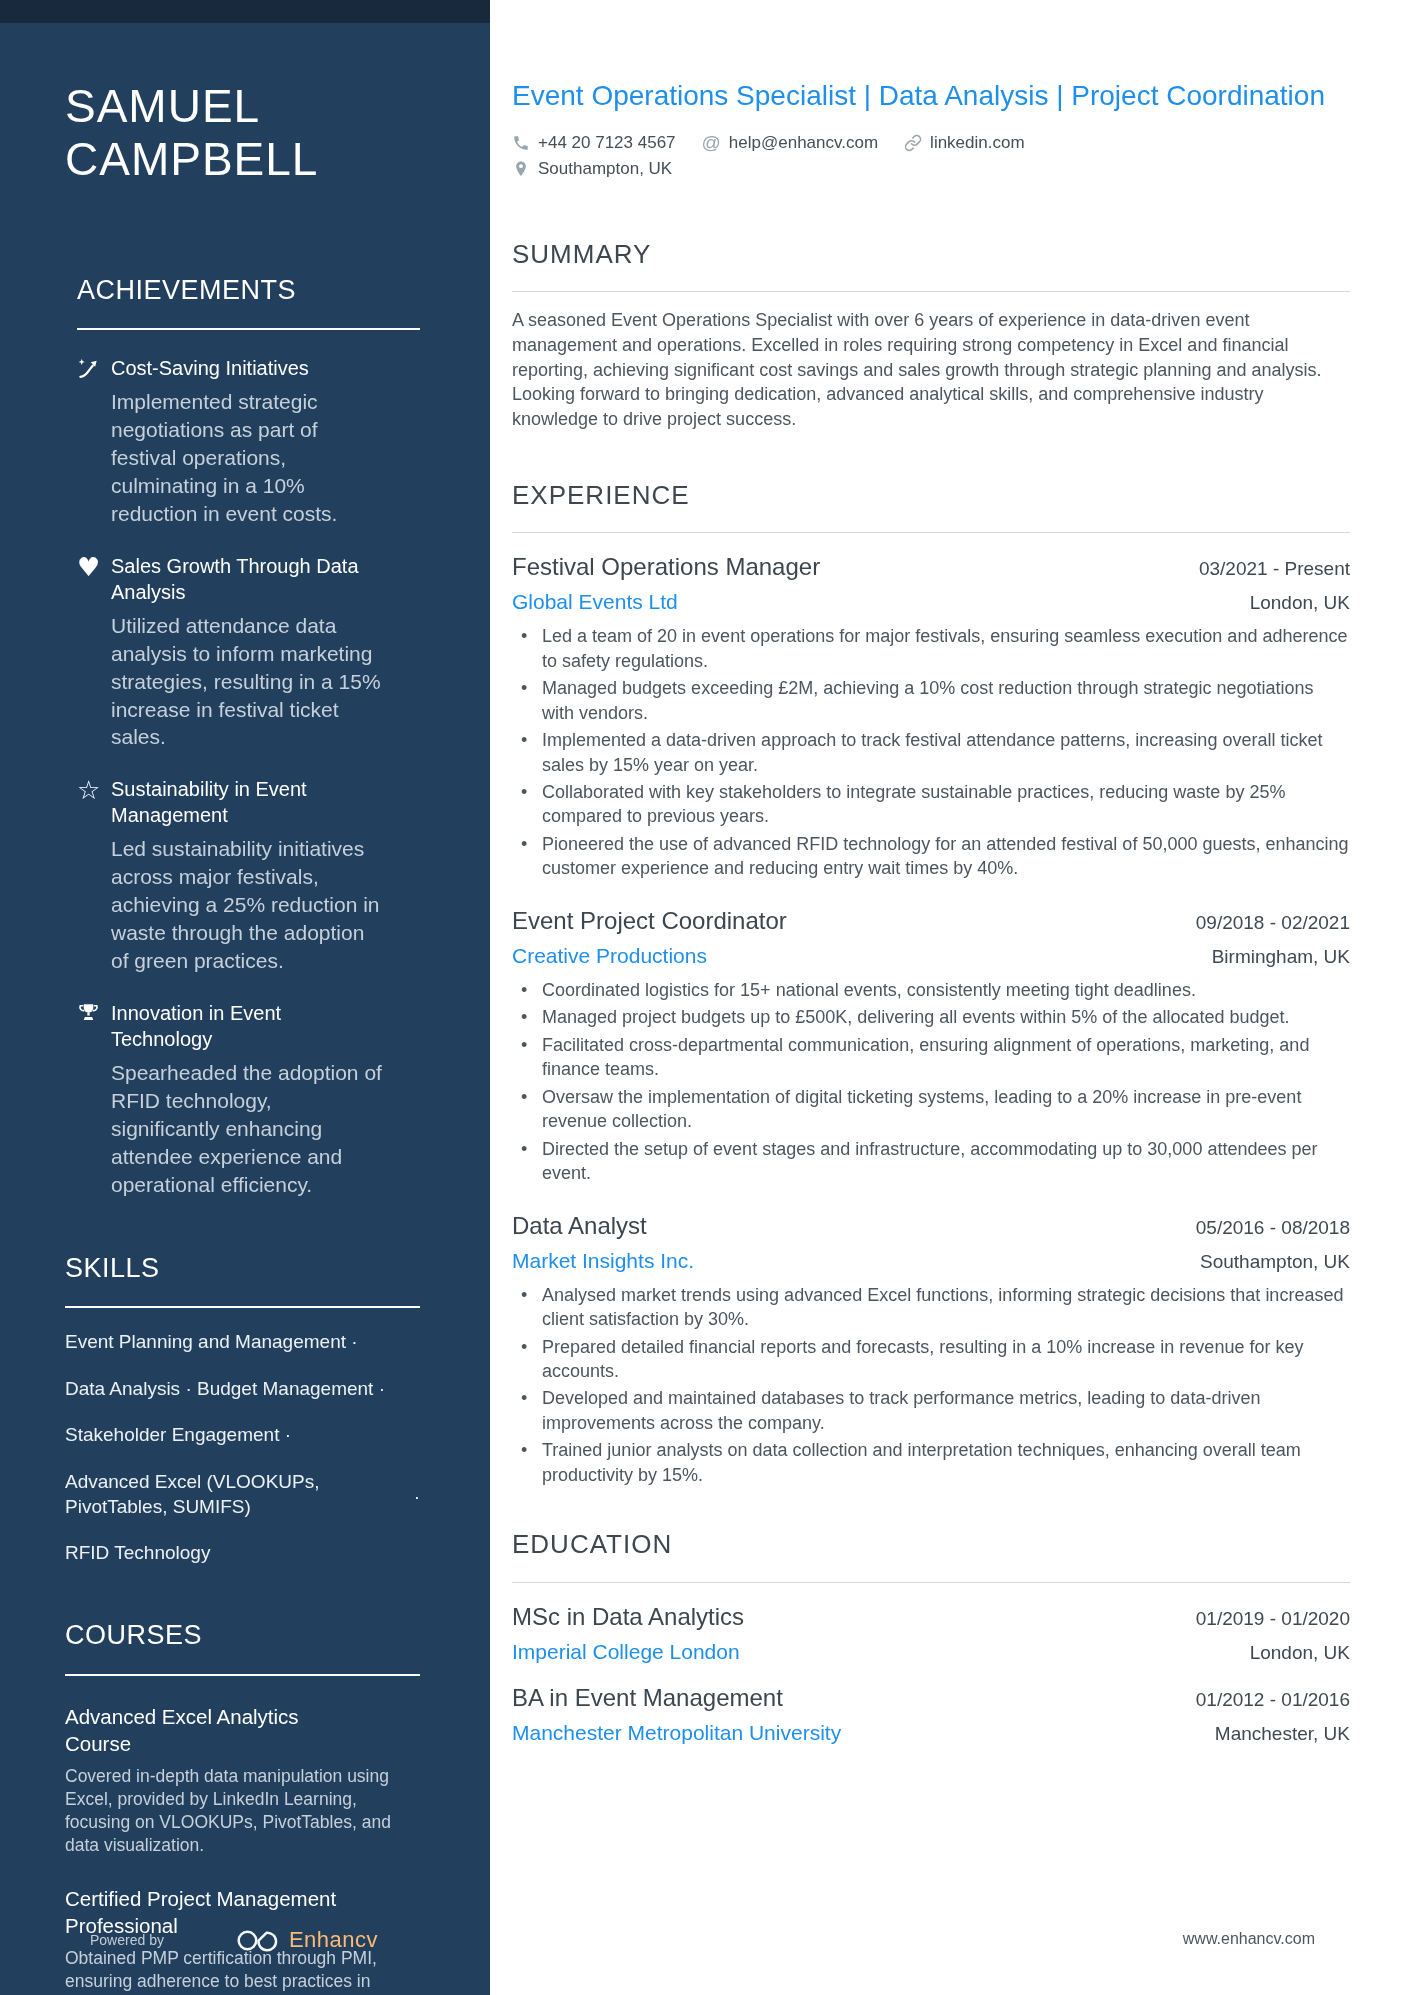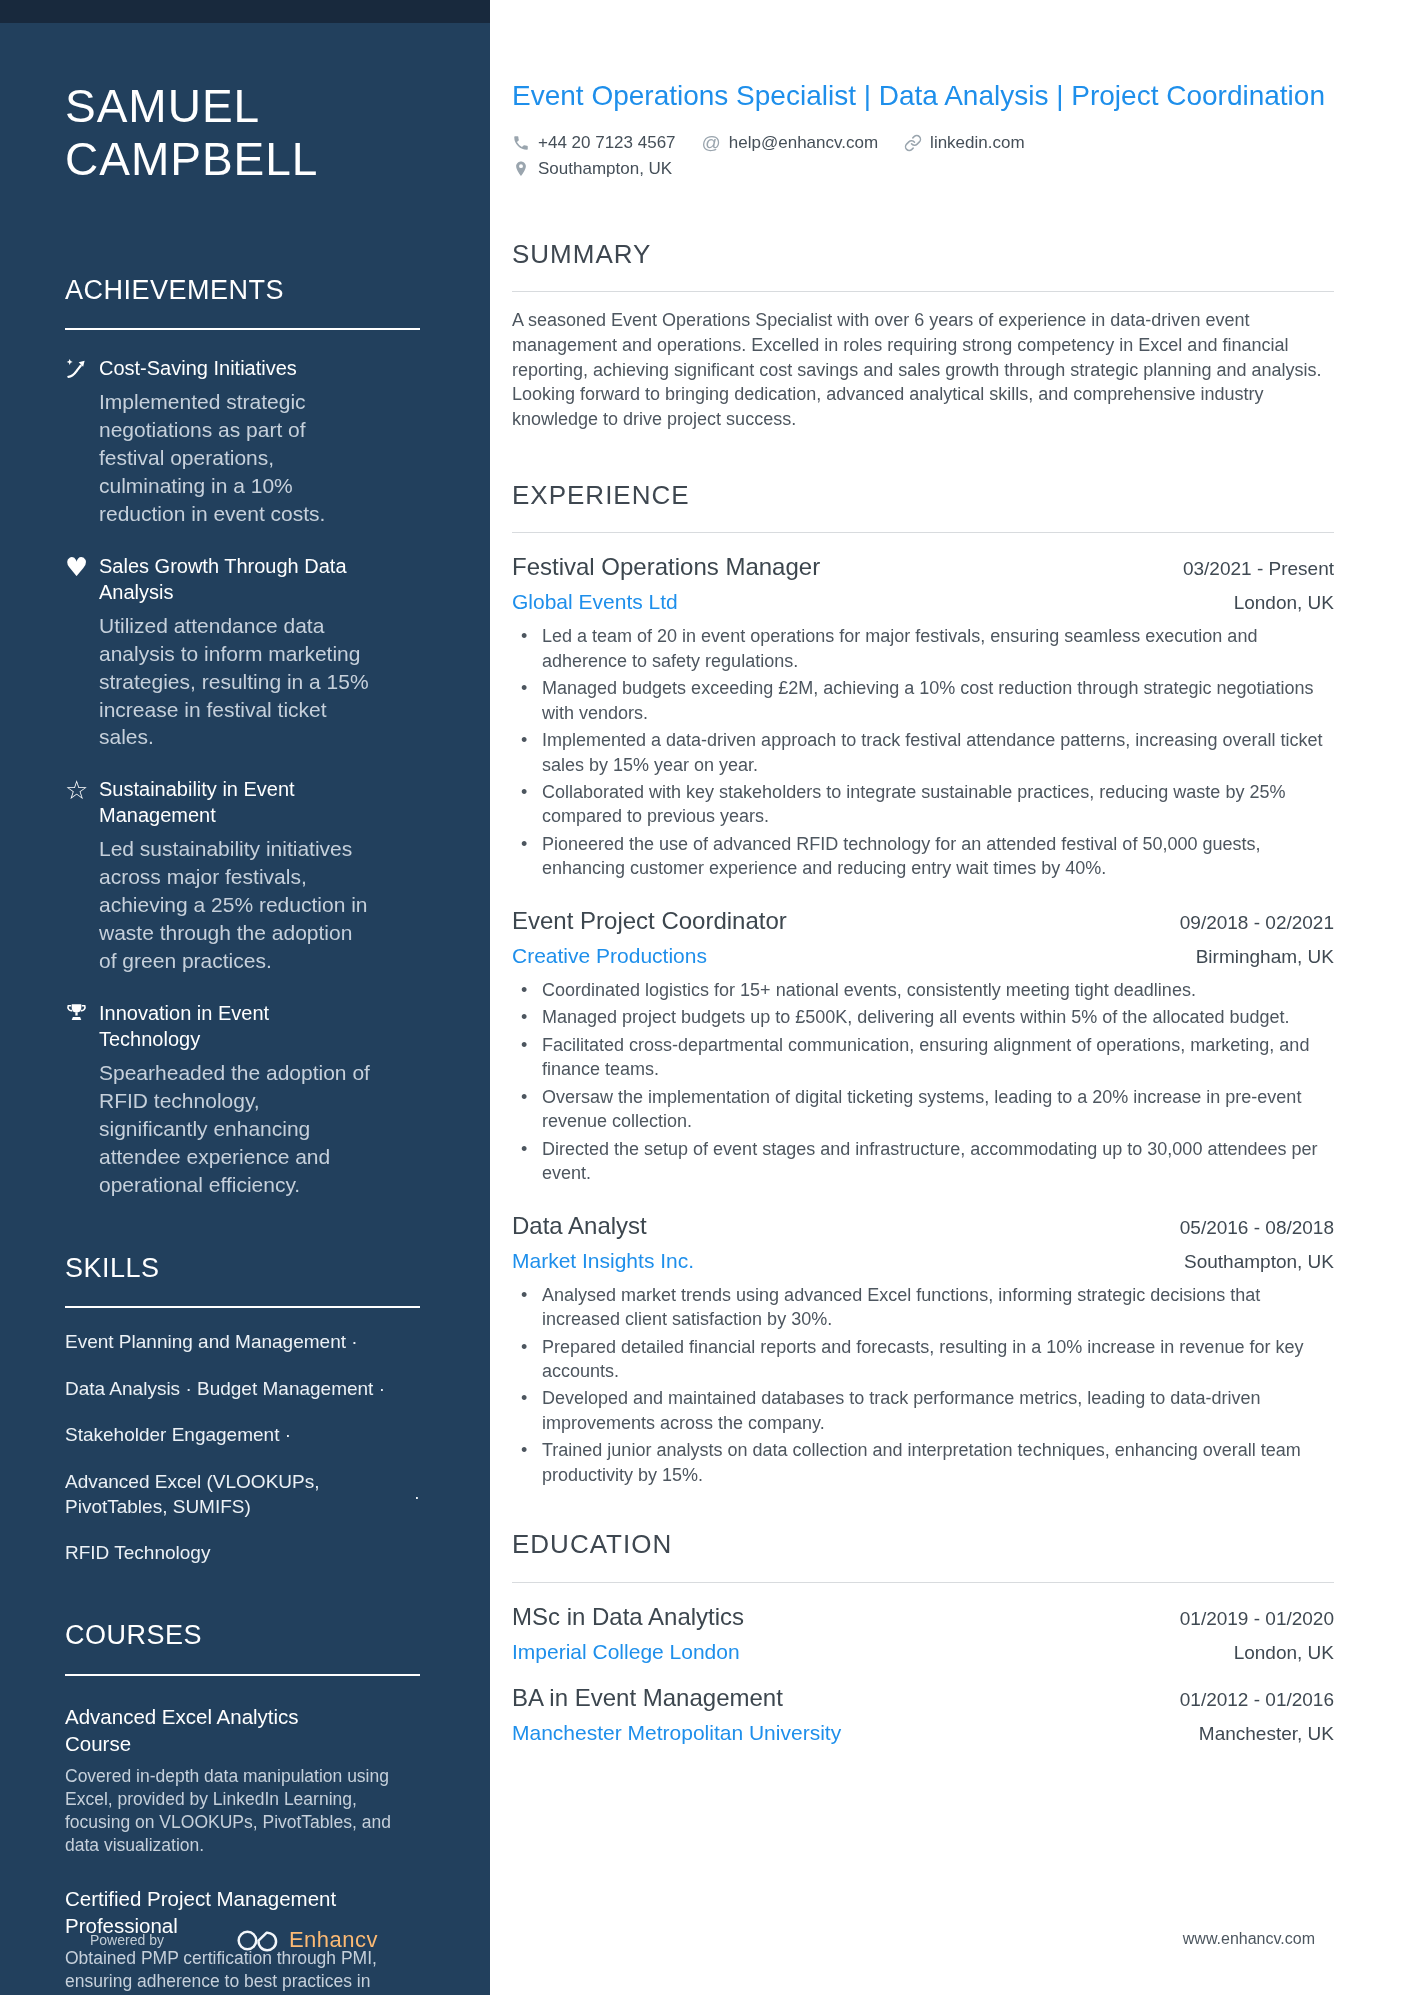--- a/index.html
+++ b/index.html
@@ -10,42 +10,42 @@
   *{box-sizing:border-box;}
   html,body{margin:0;padding:0;background:#e9e9e9;}
   body{font-family:"Liberation Sans","DejaVu Sans",sans-serif;}
   .page{position:relative;width:1410px;height:1995px;background:#ffffff;overflow:hidden;margin:0 auto;}
 
   
   .sidebar{position:absolute;left:0;top:0;width:490px;height:100%;background:var(--sidebar-bg);padding:0 70px 0 65px;}
   .sidebar-topbar{position:absolute;left:0;top:0;width:100%;height:23px;background:var(--sidebar-top);}
   .name{padding-top:80px;font-size:46px;line-height:1.16;color:#ffffff;font-weight:500;letter-spacing:1px;}
   .side-section{margin-top:54px;}
-  .section-achievements{margin-top:88px;}
+  .section-achievements{margin-top:88px;margin-left:12px;}
   .side-heading{font-size:27px;color:#ffffff;font-weight:400;letter-spacing:.5px;}
   .side-hr{border:0;border-top:2px solid #ffffff;margin:13px 0 0;}
   .ach-item{display:flex;margin-top:25px;}
   .ach-icon{flex:0 0 34px;width:34px;color:#ffffff;padding-top:1px;}
   .uni-icon{font-size:26px;line-height:1;color:#ffffff;font-family:"DejaVu Sans",sans-serif;}
   .ach-body{flex:1;}
   .ach-title{font-size:20px;line-height:1.3;color:#ffffff;max-width:252px;}
   .ach-desc{margin-top:7px;font-size:21px;line-height:1.33;color:#c6d0db;max-width:272px;}
   .skill-item{position:relative;margin-top:22px;font-size:19px;color:#ecf1f6;}
   .skill-text{display:inline-block;max-width:336px;line-height:1.3;}
   .skill-right-dot{position:absolute;right:0;top:16px;font-size:19px;color:#ecf1f6;}
   .course-item{margin-top:27px;}
   .course-title{font-size:20.5px;line-height:1.32;color:#ffffff;max-width:300px;}
   .course-desc{margin-top:8px;font-size:17.5px;line-height:1.33;color:#c6d0db;max-width:326px;}
   .sidebar-footer{position:absolute;left:90px;bottom:42px;display:flex;align-items:center;}
   .powered-by{font-size:14px;color:#c2cdd6;margin-right:72px;}
   .logo-mark{color:#f2f6fa;display:inline-flex;margin-right:11px;}
   .brand-name{font-size:22px;color:#fdba74;letter-spacing:.5px;font-weight:400;}
 
   
-  .main{position:absolute;left:490px;top:0;width:920px;height:100%;padding:58px 76px 0 22px;}
+  .main{position:absolute;left:490px;top:0;width:920px;height:100%;padding:58px 60px 0 22px;}
   .main-title{font-size:28px;line-height:1.33;color:var(--accent);font-weight:500;}
   .contact{margin-top:14px;}
   .contact-row{display:flex;gap:26px;align-items:flex-end;}
   .contact-row + .contact-row{margin-top:6px;}
   .contact-item{display:flex;align-items:center;gap:8px;font-size:17px;color:#454f58;}
   .c-icon{color:#9aa5ae;display:inline-flex;align-items:center;}
   .at-char{font-size:19px;line-height:1;}
   .main-section{margin-top:48px;}
   .section-summary{margin-top:60px;}
   .section-education{margin-top:42px;}

